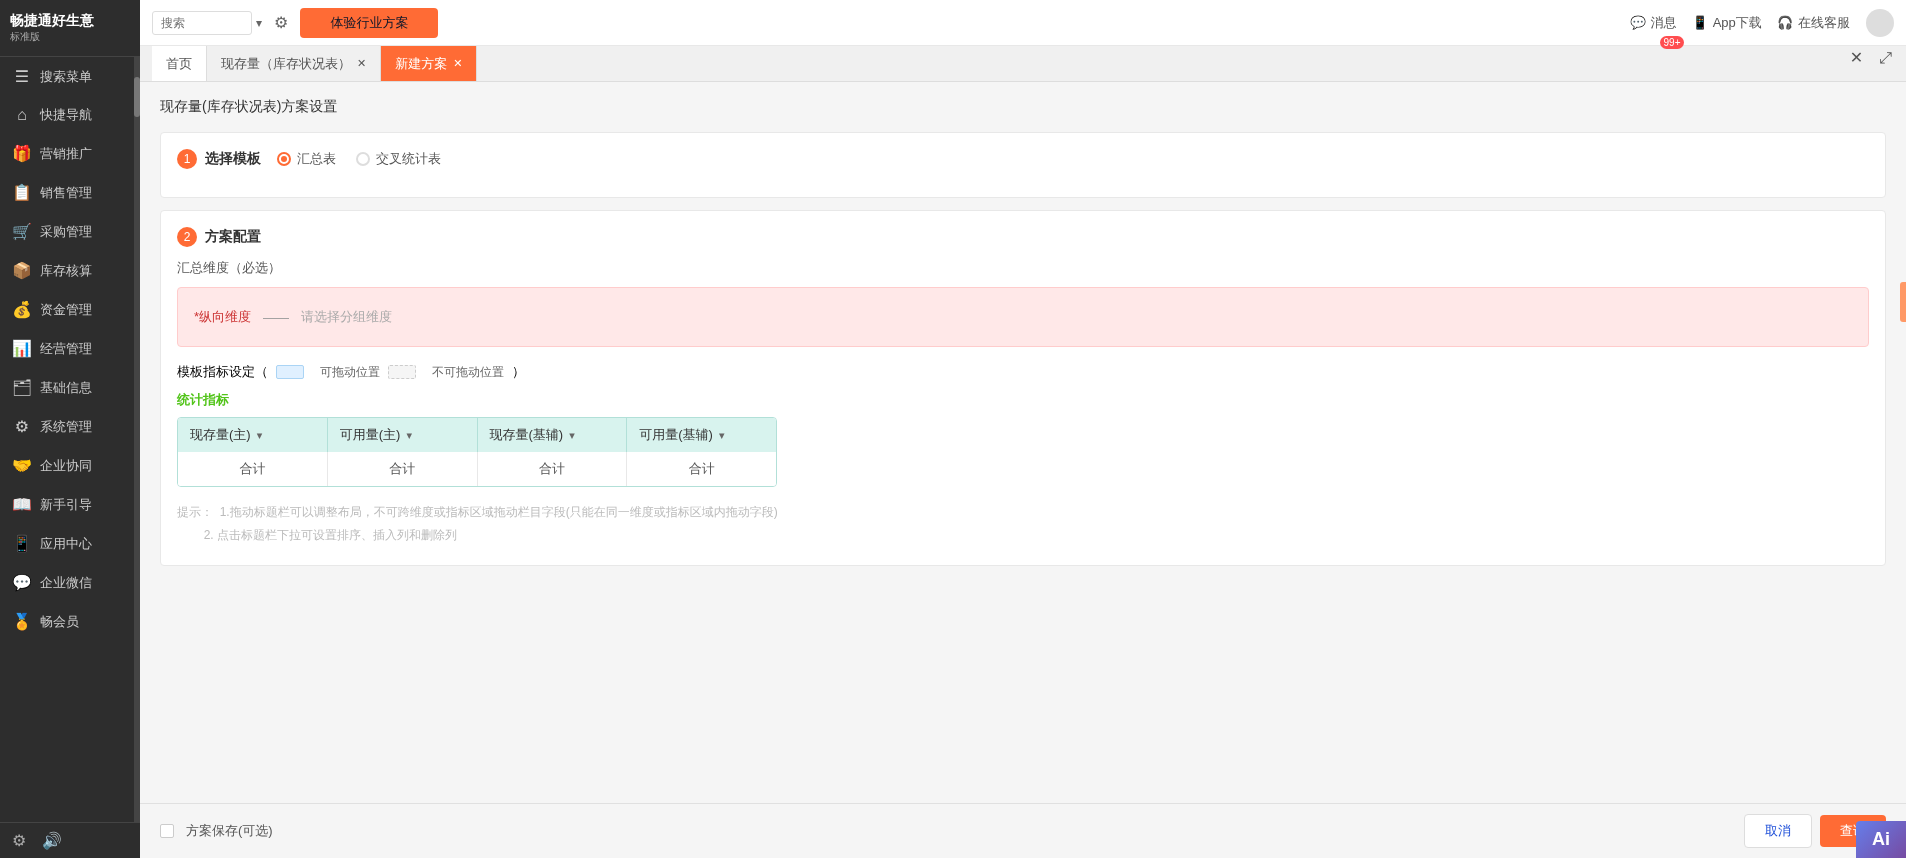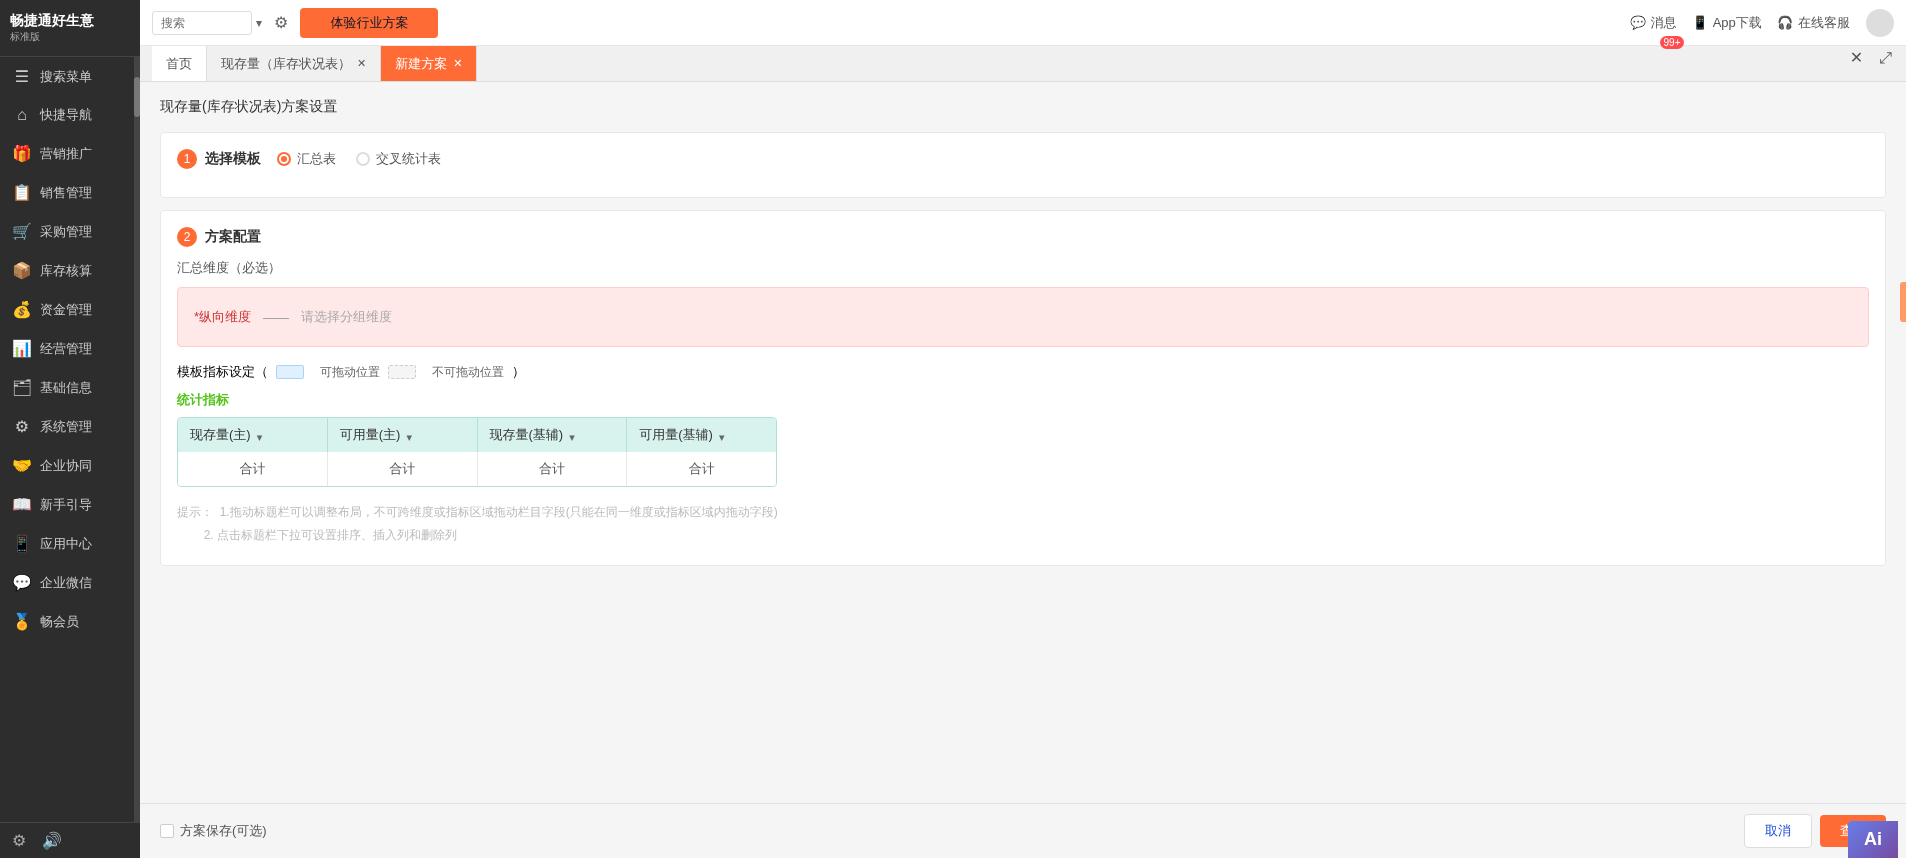--- a/index.html
+++ b/index.html
@@ -353,21 +353,21 @@
     }
     .stats-table-header {
       display: flex;
       background: #d8f3ee;
     }
     .stats-col {
       flex: 1;
       padding: 8px 12px;
       border-right: 1px solid #b2e0d8;
       display: flex;
-      align-items: flex-end;
+      align-items: center;
       gap: 6px;
     }
     .stats-col:last-child { border-right: none; }
     .stats-col-label { font-size: 13px; color: #333; }
     .stats-col-chevron { color: #666; font-size: 11px; cursor: pointer; }
     .stats-table-body {
       display: flex;
       background: #fff;
     }
     .stats-cell {
@@ -392,21 +392,21 @@
       background: #f5f5f5;
       border-top: 1px solid #e0e0e0;
       padding: 10px 20px;
       display: flex;
       align-items: center;
       flex-shrink: 0;
     }
     .save-option {
       display: flex;
       align-items: center;
-      gap: 6px;
+      gap: 12px;
       cursor: pointer;
     }
     .save-checkbox {
       width: 14px;
       height: 14px;
       border: 1px solid #ccc;
       background: #fff;
       border-radius: 2px;
     }
     .save-label { font-size: 13px; color: #555; }
@@ -440,21 +440,21 @@
       background: #ff9966;
       height: 40px;
       border-radius: 3px 0 0 3px;
       cursor: pointer;
     }
 
     
     .ai-badge {
       position: fixed;
       bottom: 0;
-      right: 8px;
+      right: 0;
       background: linear-gradient(135deg, #667eea 0%, #764ba2 100%);
       color: #fff;
       padding: 8px 16px;
       font-size: 18px;
       font-weight: bold;
       border-radius: 4px 0 0 0;
       cursor: pointer;
     }
   </style>
 </head>

